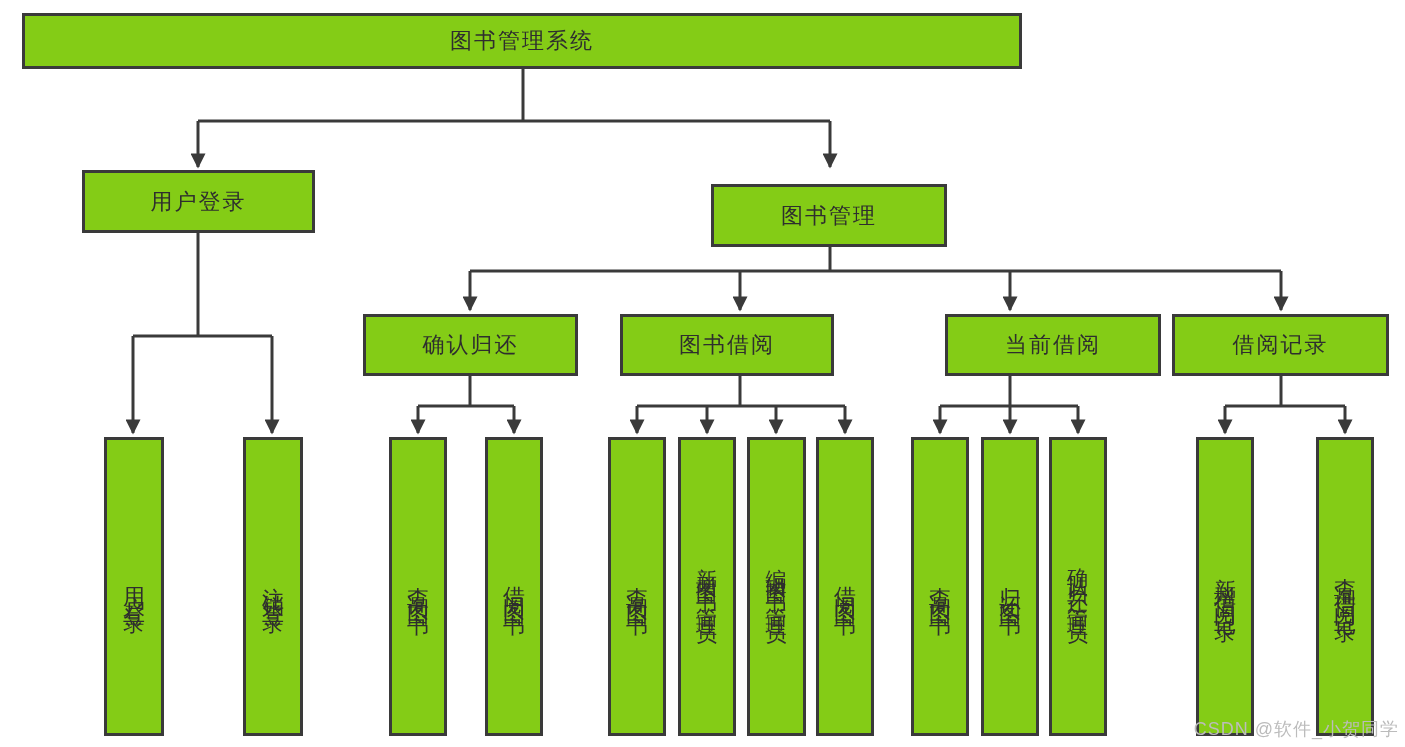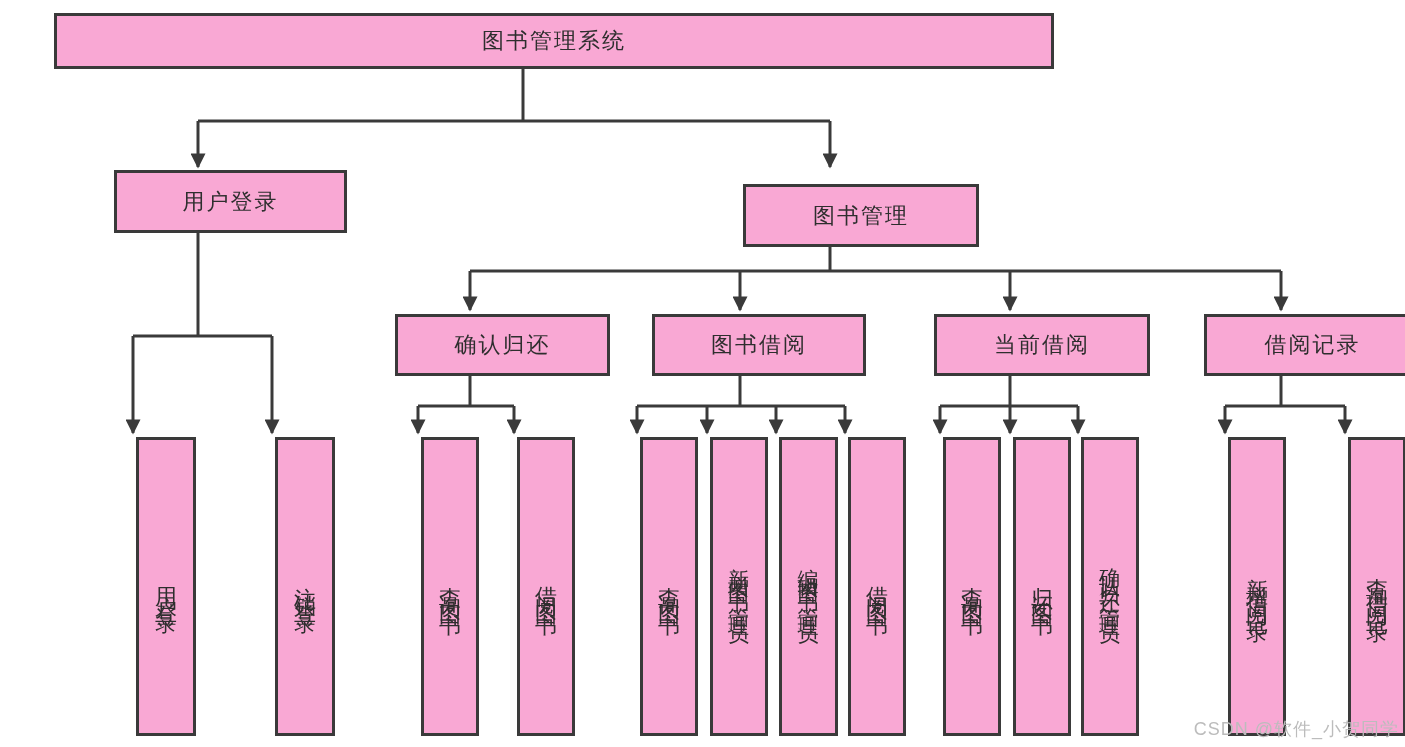--- a/index.html
+++ b/index.html
@@ -8,44 +8,43 @@
     width:1405px;height:747px;
     background:#ffffff;
     font-family:"Liberation Sans","DejaVu Sans",sans-serif;
     overflow:hidden;
   }
   .connectors{position:absolute;left:0;top:0;}
   .node{
     position:absolute;
     box-sizing:border-box;
     border:3px solid #3a3a3a;
-    background:#f9a8d4;
+    background:#84cc16;
     display:flex;align-items:center;justify-content:center;
     color:#2e2e2e;
     font-size:22px;
     letter-spacing:2px;
     z-index:2;
-    margin-left:32px;
   }
   .vnode span{
     writing-mode:vertical-rl;
     text-orientation:mixed;
     letter-spacing:9px;
     line-height:1;
   }
   .vnode.long span{letter-spacing:8px;font-size:21px;}
   
   .n-root{left:22px;top:13px;width:1000px;height:56px;}
   
   .n-login{left:82px;top:170px;width:233px;height:63px;}
   .n-mgmt{left:711px;top:184px;width:236px;height:63px;}
   
   .n-l3a{left:363px;top:314px;width:215px;height:62px;}
   .n-l3b{left:620px;top:314px;width:214px;height:62px;}
-  .n-l3c{left:902px;top:314px;width:216px;height:62px;}
+  .n-l3c{left:945px;top:314px;width:216px;height:62px;}
   .n-l3d{left:1172px;top:314px;width:217px;height:62px;}
   
   .vnode{top:437px;height:299px;}
   .v1{left:104px;width:60px;}
   .v2{left:243px;width:60px;}
   .v3{left:389px;width:58px;}
   .v4{left:485px;width:58px;}
   .v5{left:608px;width:58px;}
   .v6{left:678px;width:58px;}
   .v7{left:747px;width:59px;}

